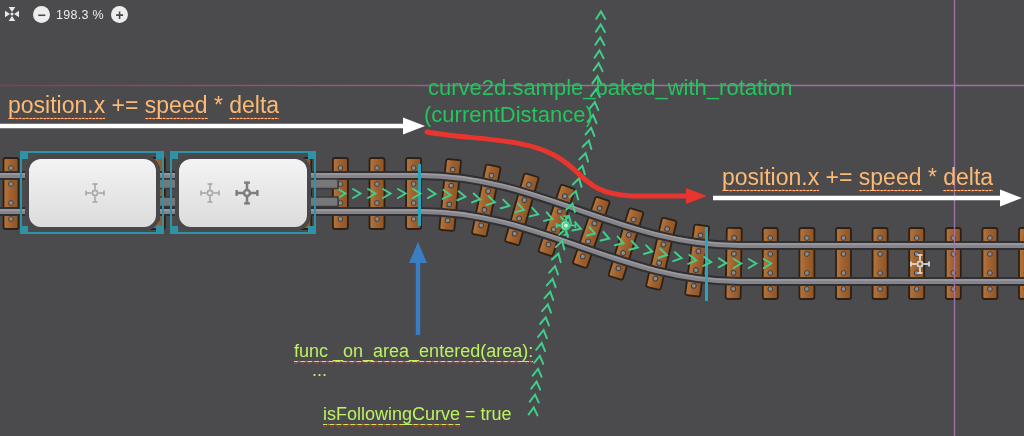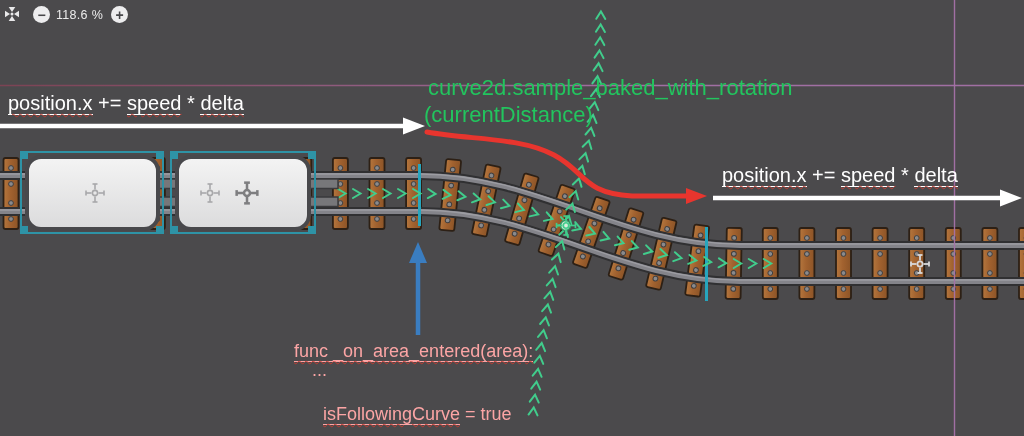--- a/index.html
+++ b/index.html
@@ -16,23 +16,23 @@
     position:absolute;top:6px;width:17px;height:17px;border-radius:50%;
     background:#ededee;color:#47474a;font-size:14px;font-weight:bold;
     display:flex;align-items:center;justify-content:center;line-height:1;cursor:pointer;
     user-select:none;
   }
   .zoom-out{left:33px;}
   .zoom-in{left:111px;}
   .zoom-label{position:absolute;left:56px;top:8px;font-size:12.5px;color:#ececec;letter-spacing:.3px;cursor:pointer;}
   
   .ann{position:absolute;white-space:pre;z-index:20;}
-  .ann-white{color:#ffffff;font-size:20px;text-align:center;}
+  .ann-white{color:#fdba74;font-size:23px;text-align:center;}
   .ann-red{color:#22c55e;font-size:22px;}
-  .ann-blue{color:#fca5a5;font-size:18px;}
+  .ann-blue{color:#bef264;font-size:18px;}
   .uw{
     border-bottom:1.6px solid currentColor;
     text-decoration:underline wavy #bf3a30 1.2px;
     text-underline-offset:2.5px;
   }
 </style>
 </head>
 <body>
 
 <svg id="scene" width="1024" height="436" viewBox="0 0 1024 436">
@@ -448,21 +448,21 @@
   <svg class="tb-icon" viewBox="0 0 18 18">
     <g fill="#e9e9ea">
       <path d="M2,5.7 L7,9 L2,12.3 Z"></path>
       <path d="M16,5.7 L11,9 L16,12.3 Z"></path>
       <path d="M5.7,2 L9,7 L12.3,2 Z"></path>
       <path d="M5.7,16 L9,11 L12.3,16 Z"></path>
       <circle cx="9" cy="9" r="1.5"></circle>
     </g>
   </svg>
   <div class="zoom-btn zoom-out">−</div>
-  <div class="zoom-label">118.6 %</div>
+  <div class="zoom-label">198.3 %</div>
   <div class="zoom-btn zoom-in">+</div>
 </div>
 
 <div class="ann ann-white" style="left:8px;top:92px"><span class="uw">position.x</span><span> += </span><span class="uw">speed</span><span> * </span><span class="uw">delta</span></div>
 
 <div class="ann ann-white" style="left:722px;top:164px"><span class="uw">position.x</span><span> += </span><span class="uw">speed</span><span> * </span><span class="uw">delta</span></div>
 
 <div class="ann ann-red" style="left:428px;top:75px">curve2d.sample_baked_with_rotation</div>
 <div class="ann ann-red" style="left:424px;top:102px">(currentDistance)</div>
 

